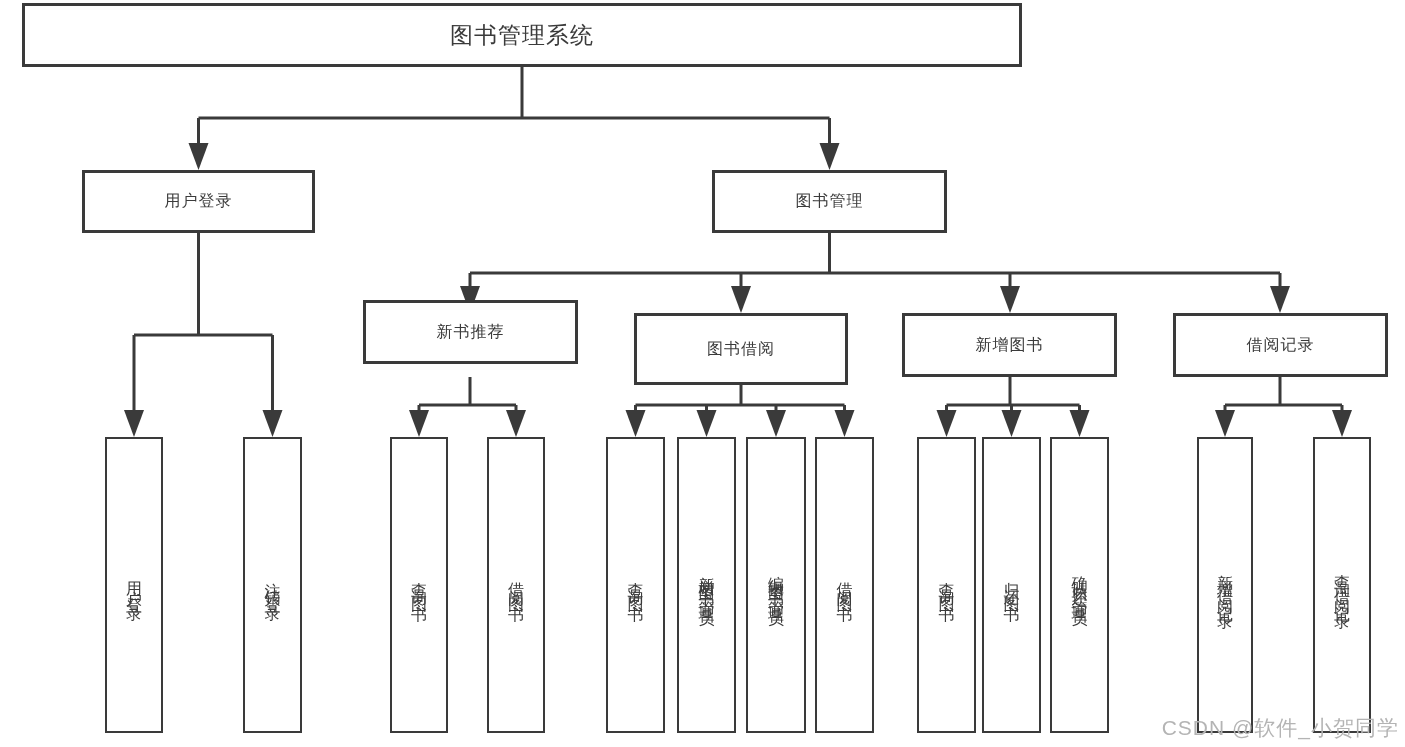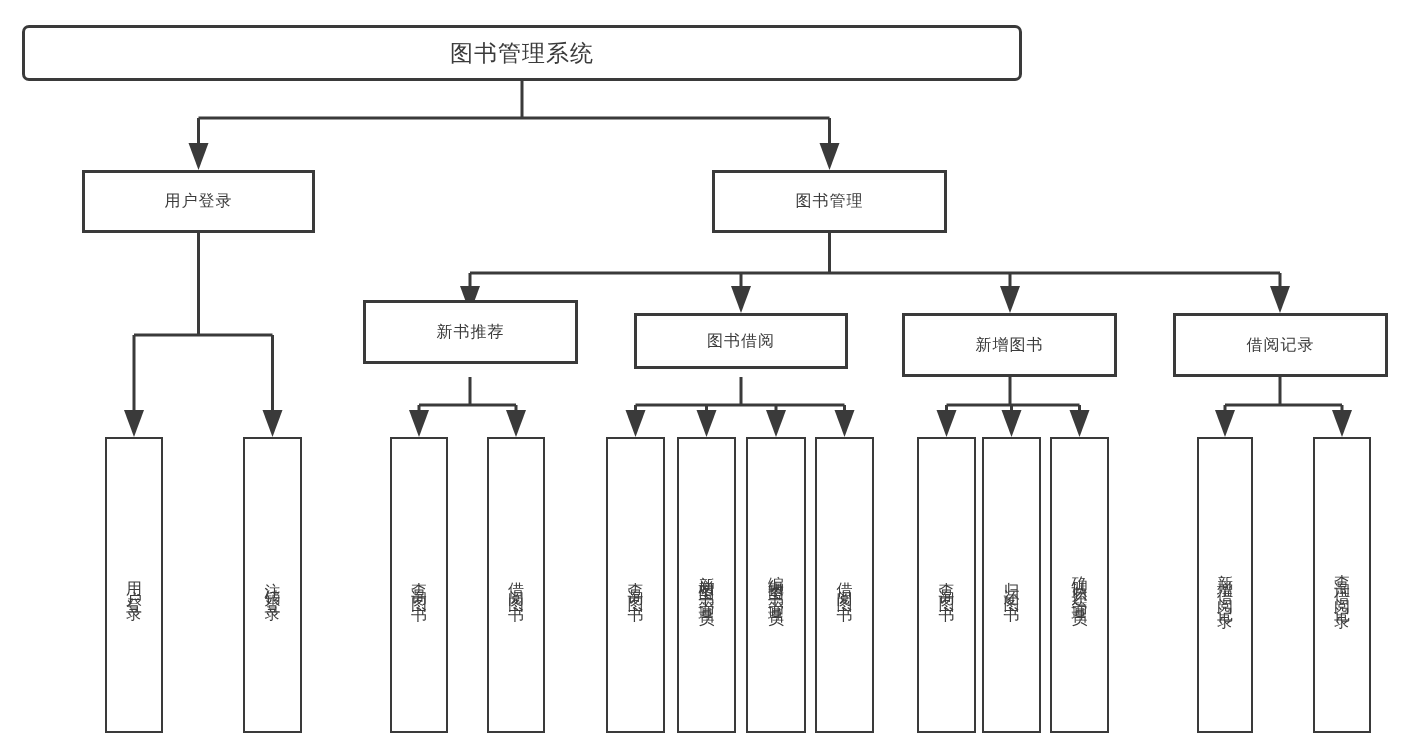--- a/index.html
+++ b/index.html
@@ -96,27 +96,27 @@
       <path d="M766 410 L786 410 L776 437 Z"></path>
       <path d="M834.5 410 L854.5 410 L844.5 437 Z"></path>
       <path d="M936.5 410 L956.5 410 L946.5 437 Z"></path>
       <path d="M1001.5 410 L1021.5 410 L1011.5 437 Z"></path>
       <path d="M1069.5 410 L1089.5 410 L1079.5 437 Z"></path>
       <path d="M1215 410 L1235 410 L1225 437 Z"></path>
       <path d="M1332 410 L1352 410 L1342 437 Z"></path>
     </g>
   </svg>
 
-  <div class="node root" style="left:22px; top:25px; width:1000px; height:56px;border-radius:7px;">图书管理系统</div>
+  <div class="node root" style="left:22px; top:3px; width:1000px; height:64px;">图书管理系统</div>
 
   <div class="node" style="left:82px; top:170px; width:233px; height:63px;">用户登录</div>
   <div class="node" style="left:712px; top:170px; width:235px; height:63px;">图书管理</div>
 
   <div class="node" style="left:363px; top:300px; width:215px; height:64px;">新书推荐</div>
-  <div class="node" style="left:634px; top:313px; width:214px; height:56px;">图书借阅</div>
+  <div class="node" style="left:634px; top:313px; width:214px; height:72px;">图书借阅</div>
   <div class="node" style="left:902px; top:313px; width:215px; height:64px;">新增图书</div>
   <div class="node" style="left:1173px; top:313px; width:215px; height:64px;">借阅记录</div>
 
   <div class="node leaf" style="left:105px; top:437px; width:58px; height:296px;">用户登录</div>
   <div class="node leaf" style="left:243px; top:437px; width:59px; height:296px;">注销登录</div>
 
   <div class="node leaf" style="left:390px; top:437px; width:58px; height:296px;">查询图书</div>
   <div class="node leaf" style="left:487px; top:437px; width:58px; height:296px;">借阅图书</div>
 
   <div class="node leaf" style="left:606px; top:437px; width:59px; height:296px;">查询图书</div>
@@ -124,14 +124,15 @@
   <div class="node leaf long" style="left:746px; top:437px; width:60px; height:296px;">编辑图书（管理员）</div>
   <div class="node leaf" style="left:815px; top:437px; width:59px; height:296px;">借阅图书</div>
 
   <div class="node leaf" style="left:917px; top:437px; width:59px; height:296px;">查询图书</div>
   <div class="node leaf" style="left:982px; top:437px; width:59px; height:296px;">归还图书</div>
   <div class="node leaf long" style="left:1050px; top:437px; width:59px; height:296px;">确认归还（管理员）</div>
 
   <div class="node leaf" style="left:1197px; top:437px; width:56px; height:296px;">新增借阅记录</div>
   <div class="node leaf" style="left:1313px; top:437px; width:58px; height:296px;">查询借阅记录</div>
 
+  <div id="watermark">CSDN @软件_小贺同学</div>
 
 </div>
 
 </body></html>

